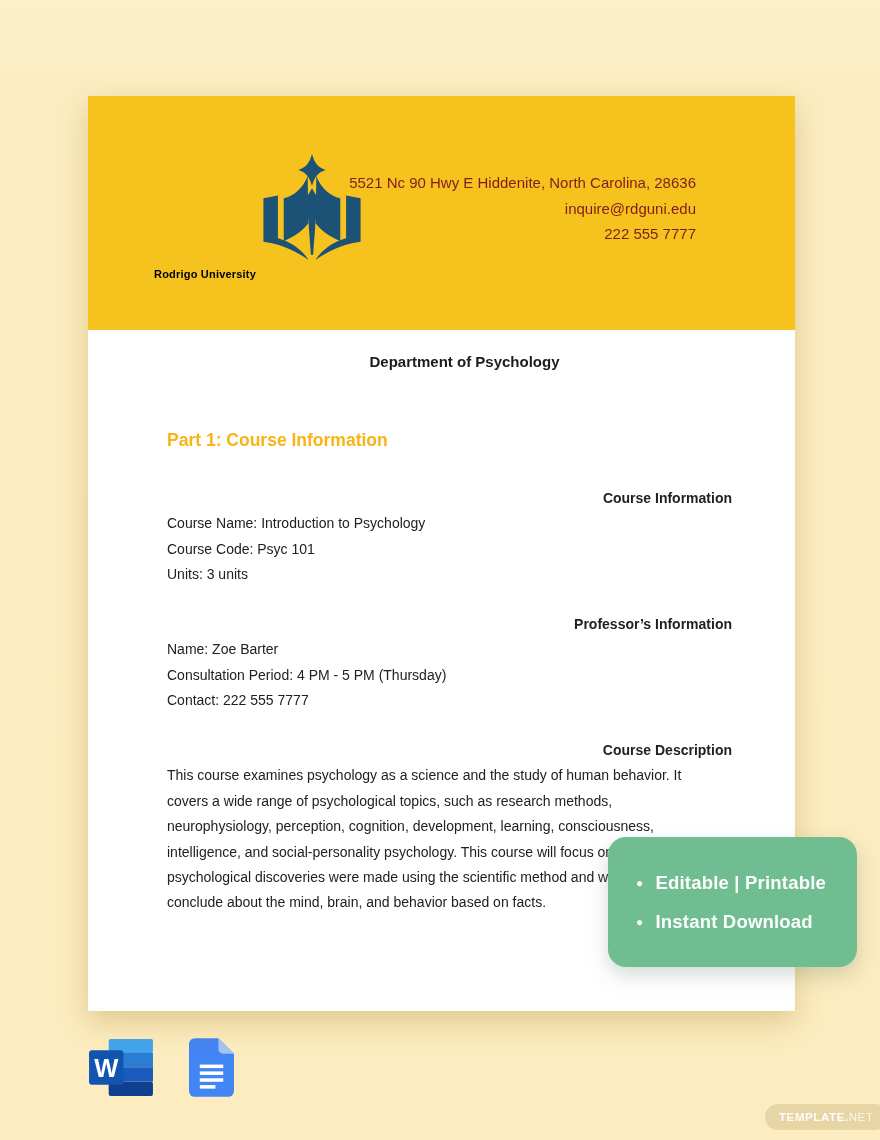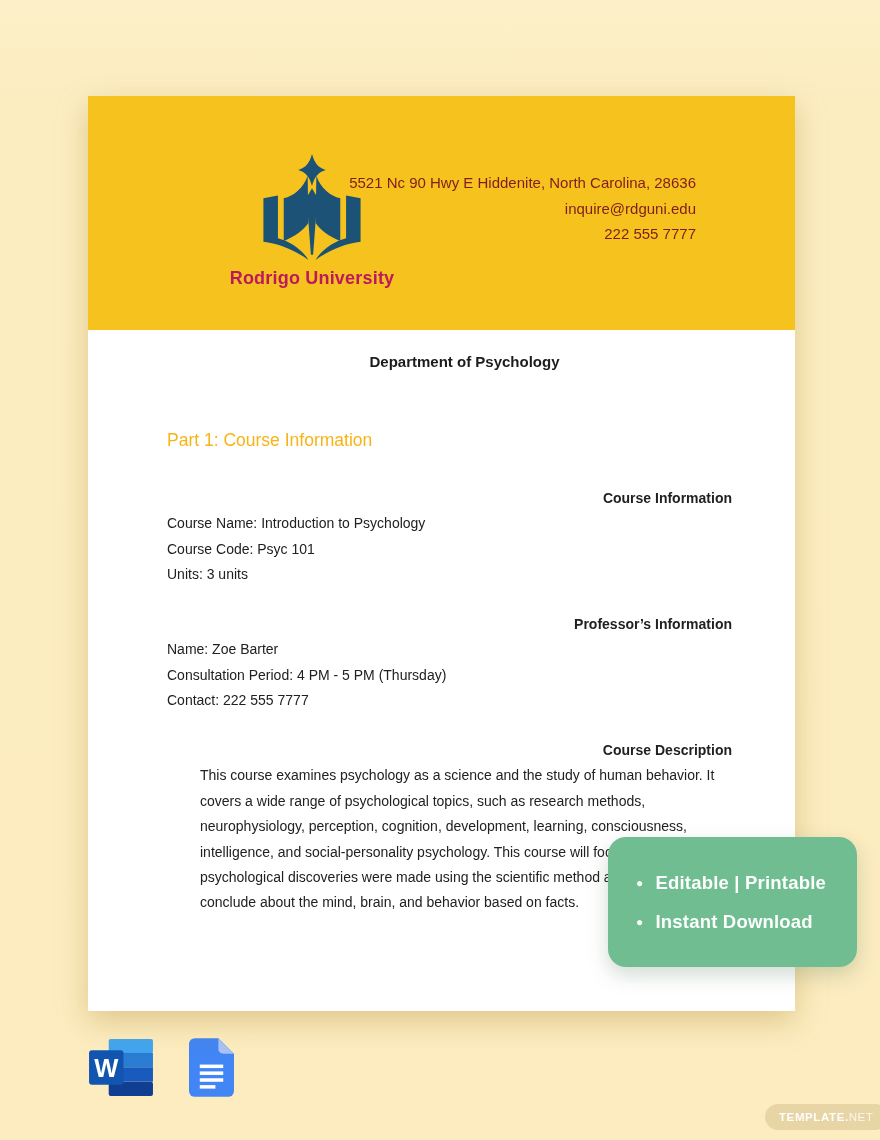--- a/index.html
+++ b/index.html
@@ -17,41 +17,41 @@
     box-shadow:0 10px 28px rgba(176,140,56,.38);
     z-index:1;
   }
   .letterhead {
     position:absolute; left:0; top:0; width:100%; height:234px;
     background:#f6c31e;
   }
   .brand { position:absolute; left:66px; top:58px; width:316px; }
   .brand svg { display:block; margin:0 auto; }
   .brand-name {
-    margin-top:8px; text-align:center;
-    font-size:18px; font-weight:bold; color:#be185d; letter-spacing:.2px;
+    margin-top:8px; 
+    font-size:11px; font-weight:bold; color:#000000; letter-spacing:.2px;
   }
   .contact {
     position:absolute; right:99px; top:74px; text-align:right;
     font-size:15px; line-height:25.5px; color:#7f1d1d;
   }
   .doc-title {
     position:absolute; left:0; top:253px; width:100%; text-align:center;
     font-size:15px; font-weight:bold; color:#1c1c1c; line-height:25.5px;margin-left:23px;
   }
   .part-heading {
     position:absolute; left:79px; top:334px;
-    font-size:17.5px; font-weight:normal; color:#f8b414;
+    font-size:17.5px; font-weight:bold; color:#f8b414;
   }
   .section { position:absolute; left:79px; width:565px; font-size:14px; line-height:25.4px; color:#212121; }
   .sec-course { top:390px; }
   .sec-prof   { top:516px; }
   .sec-desc   { top:642px; }
   .sec-head   { font-weight:bold;text-align:right; }
-  .desc-line  { white-space:nowrap;margin-left:33px; }
+  .desc-line  { white-space:nowrap; }
   
   .badge {
     position:absolute; left:608px; top:837px; width:249px; height:130px;
     background:#70bd92; border-radius:18px; z-index:3;
     box-shadow:0 8px 20px rgba(92,124,98,.28);
     display:flex; flex-direction:column; justify-content:center;
     gap:17px; padding-left:28px;
   }
   .badge-row { display:flex; align-items:center; color:#fcfefc;
     font-size:18.5px; font-weight:bold; letter-spacing:.2px; }

